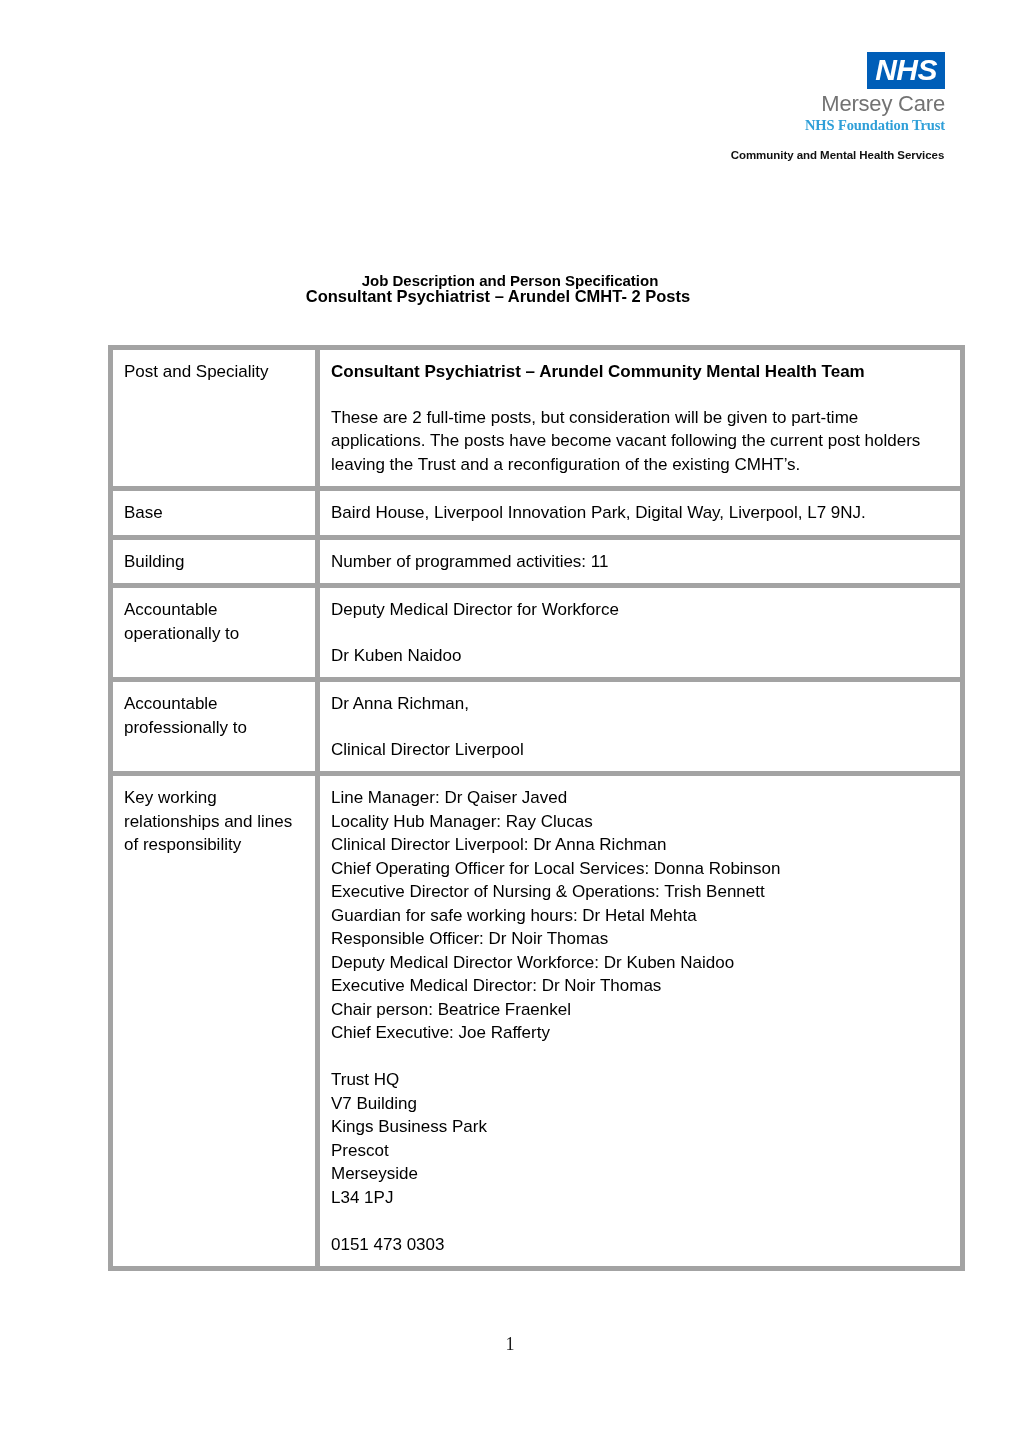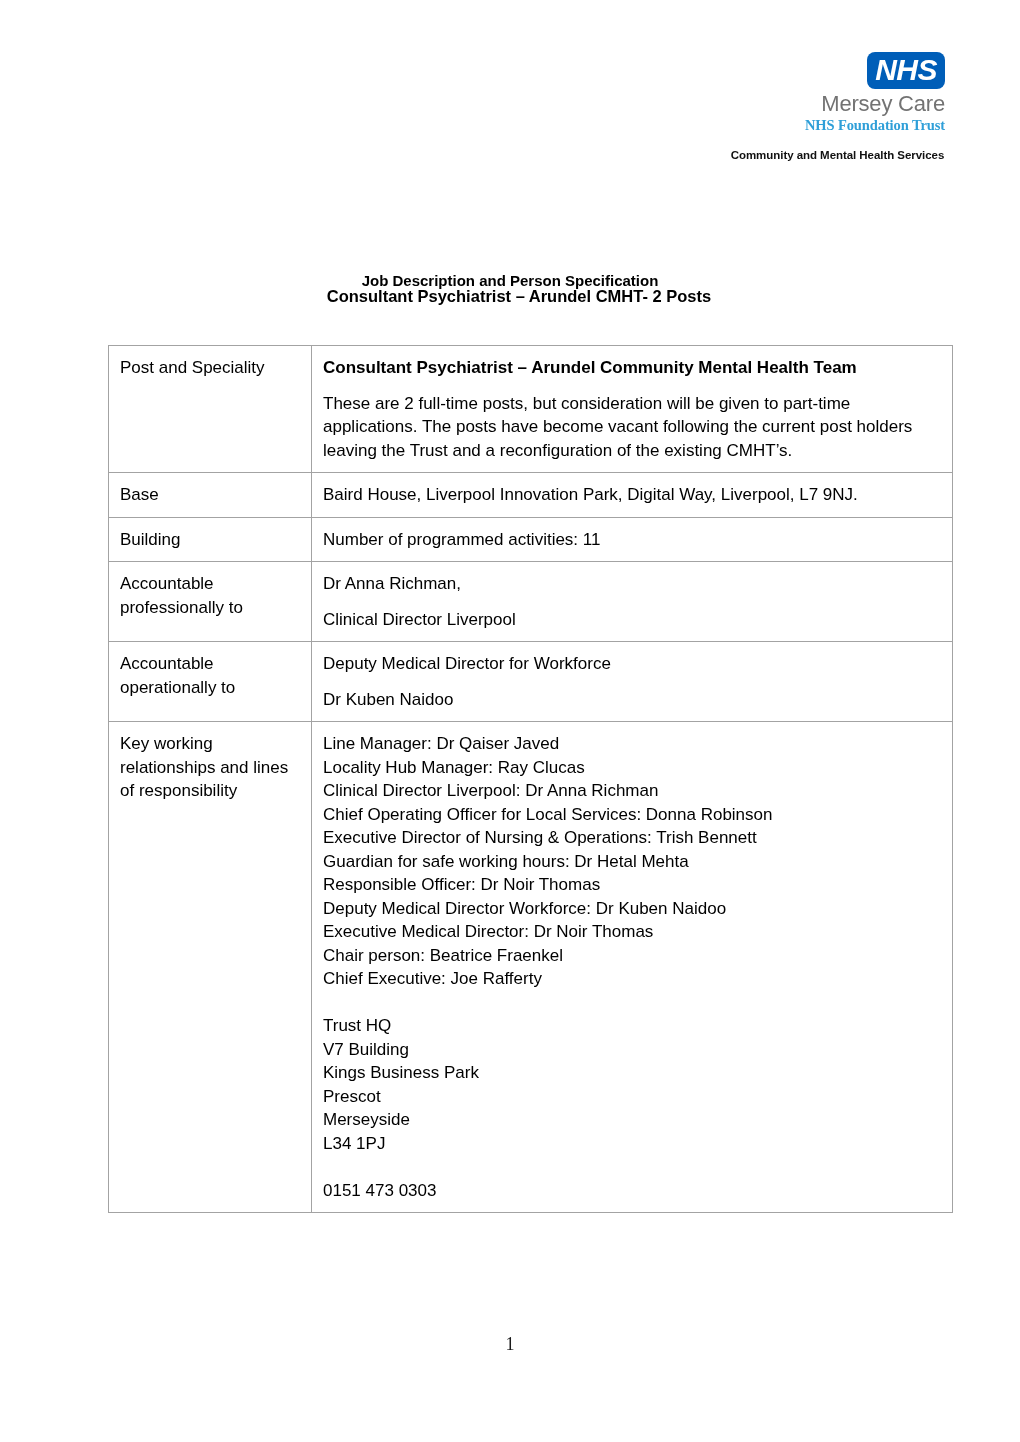--- a/index.html
+++ b/index.html
@@ -30,21 +30,20 @@
     background: #005EB8;
     color: #ffffff;
     font-family: "Liberation Sans", sans-serif;
     font-weight: bold;
     font-style: italic;
     font-size: 30px;
     line-height: 34px;
     letter-spacing: -0.5px;
     padding: 1px 8px 2px 8px;
     margin: 0 0 2px 0;
-    border-radius: 8px;
   }
   .mersey-care {
     font-family: "Liberation Sans", sans-serif;
     font-weight: normal;
     font-size: 22px;
     line-height: 25px;
     color: #737373;
     letter-spacing: -0.2px;
   }
   .foundation-trust {
@@ -74,55 +73,55 @@
     width: 804px;
     text-align: center;
     font-size: 15px;
     font-weight: bold;
     line-height: 20px;
     margin-top: 45px;
   }
   .doc-subtitle {
     position: absolute;
     top: 286px;
-    left: 117px;
+    left: 96px;
     width: 804px;
     text-align: center;
     font-size: 16.5px;
     font-weight: bold;
     line-height: 20px;
   }
 
   
   .spec-table {
     position: absolute;
     top: 345px;
     left: 108px;
     width: 804px;
     border-collapse: collapse;
     table-layout: fixed;
   }
   .spec-table td {
-    border: 1px solid #a3a3a3;
+    border: 5px solid #a3a3a3;
     vertical-align: top;
     padding: 10px 9px 10px 11px;
     font-size: 17px;
     line-height: 23.5px;
   }
   .spec-table td.label-cell {
     width: 182px;
   }
   .spec-table td.value-cell {
     width: 620px;
   }
   .cell-p {
     margin: 0 0 0 0;
   }
   .cell-p + .cell-p {
-    margin-top: 12px;
+    margin-top: 22px;
   }
   .cell-p.bold {
     font-weight: bold;
   }
   .tight-lines .cell-p + .cell-p {
     margin-top: 0;
   }
   .blank-line {
     height: 23.5px;
   }
@@ -168,31 +167,31 @@
           <div class="cell-p">Baird House, Liverpool Innovation Park, Digital Way, Liverpool, L7 9NJ.</div>
         </td>
       </tr>
       <tr>
         <td class="label-cell">Building</td>
         <td class="value-cell">
           <div class="cell-p">Number of programmed activities: 11</div>
         </td>
       </tr>
       <tr>
+        <td class="label-cell">Accountable operationally to</td>
+        <td class="value-cell">
+          <div class="cell-p">Deputy Medical Director for Workforce</div>
+          <div class="cell-p">Dr Kuben Naidoo</div>
+        </td>
+      </tr>
+      <tr>
         <td class="label-cell">Accountable professionally to</td>
         <td class="value-cell">
           <div class="cell-p">Dr Anna Richman,</div>
           <div class="cell-p">Clinical Director Liverpool</div>
-        </td>
-      </tr>
-      <tr>
-        <td class="label-cell">Accountable operationally to</td>
-        <td class="value-cell">
-          <div class="cell-p">Deputy Medical Director for Workforce</div>
-          <div class="cell-p">Dr Kuben Naidoo</div>
         </td>
       </tr>
       <tr>
         <td class="label-cell">Key working relationships and lines of responsibility</td>
         <td class="value-cell">
           <div class="tight-lines">
             <div class="cell-p">Line Manager: Dr Qaiser Javed</div>
             <div class="cell-p">Locality Hub Manager: Ray Clucas</div>
             <div class="cell-p">Clinical Director Liverpool: Dr Anna Richman</div>
             <div class="cell-p">Chief Operating Officer for Local Services: Donna Robinson</div>

